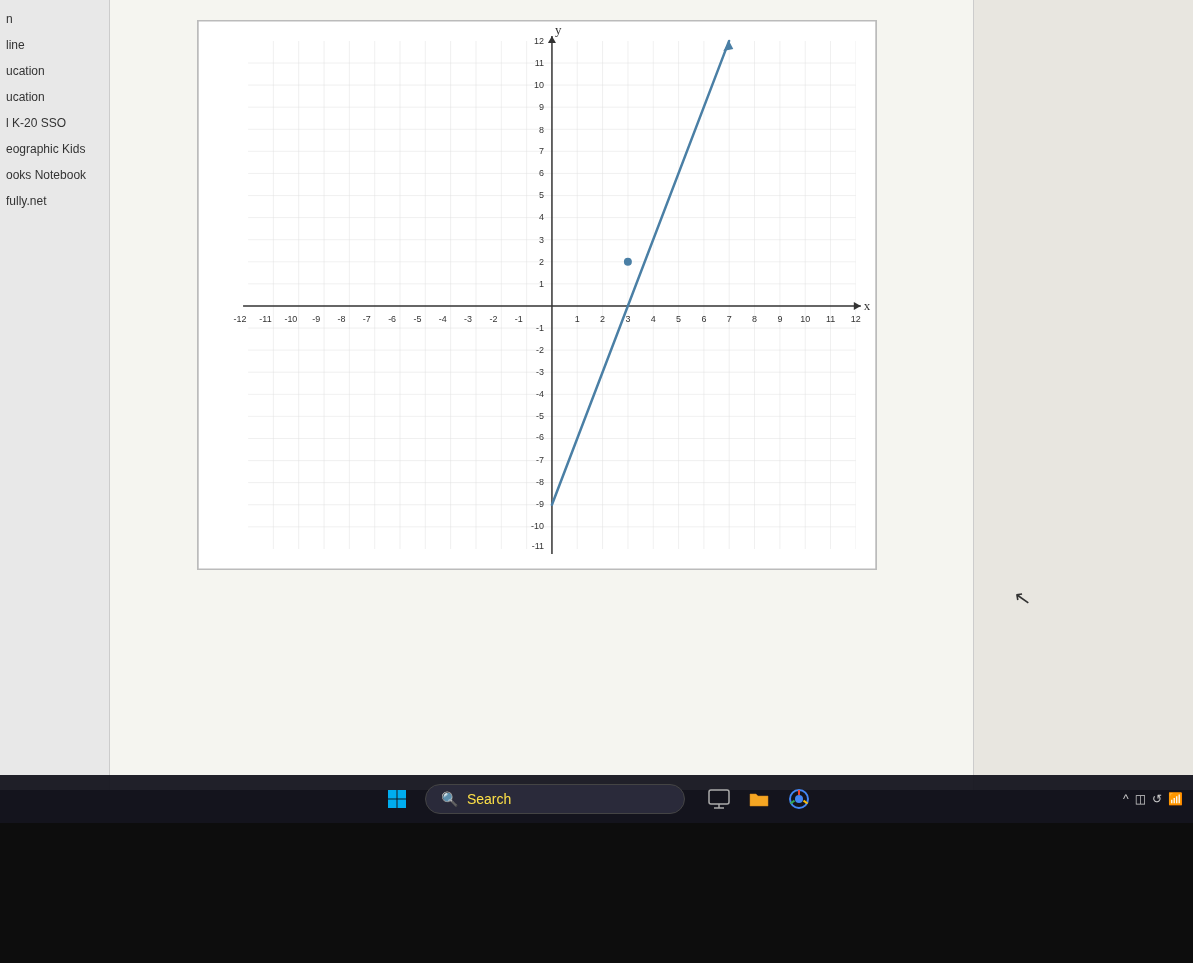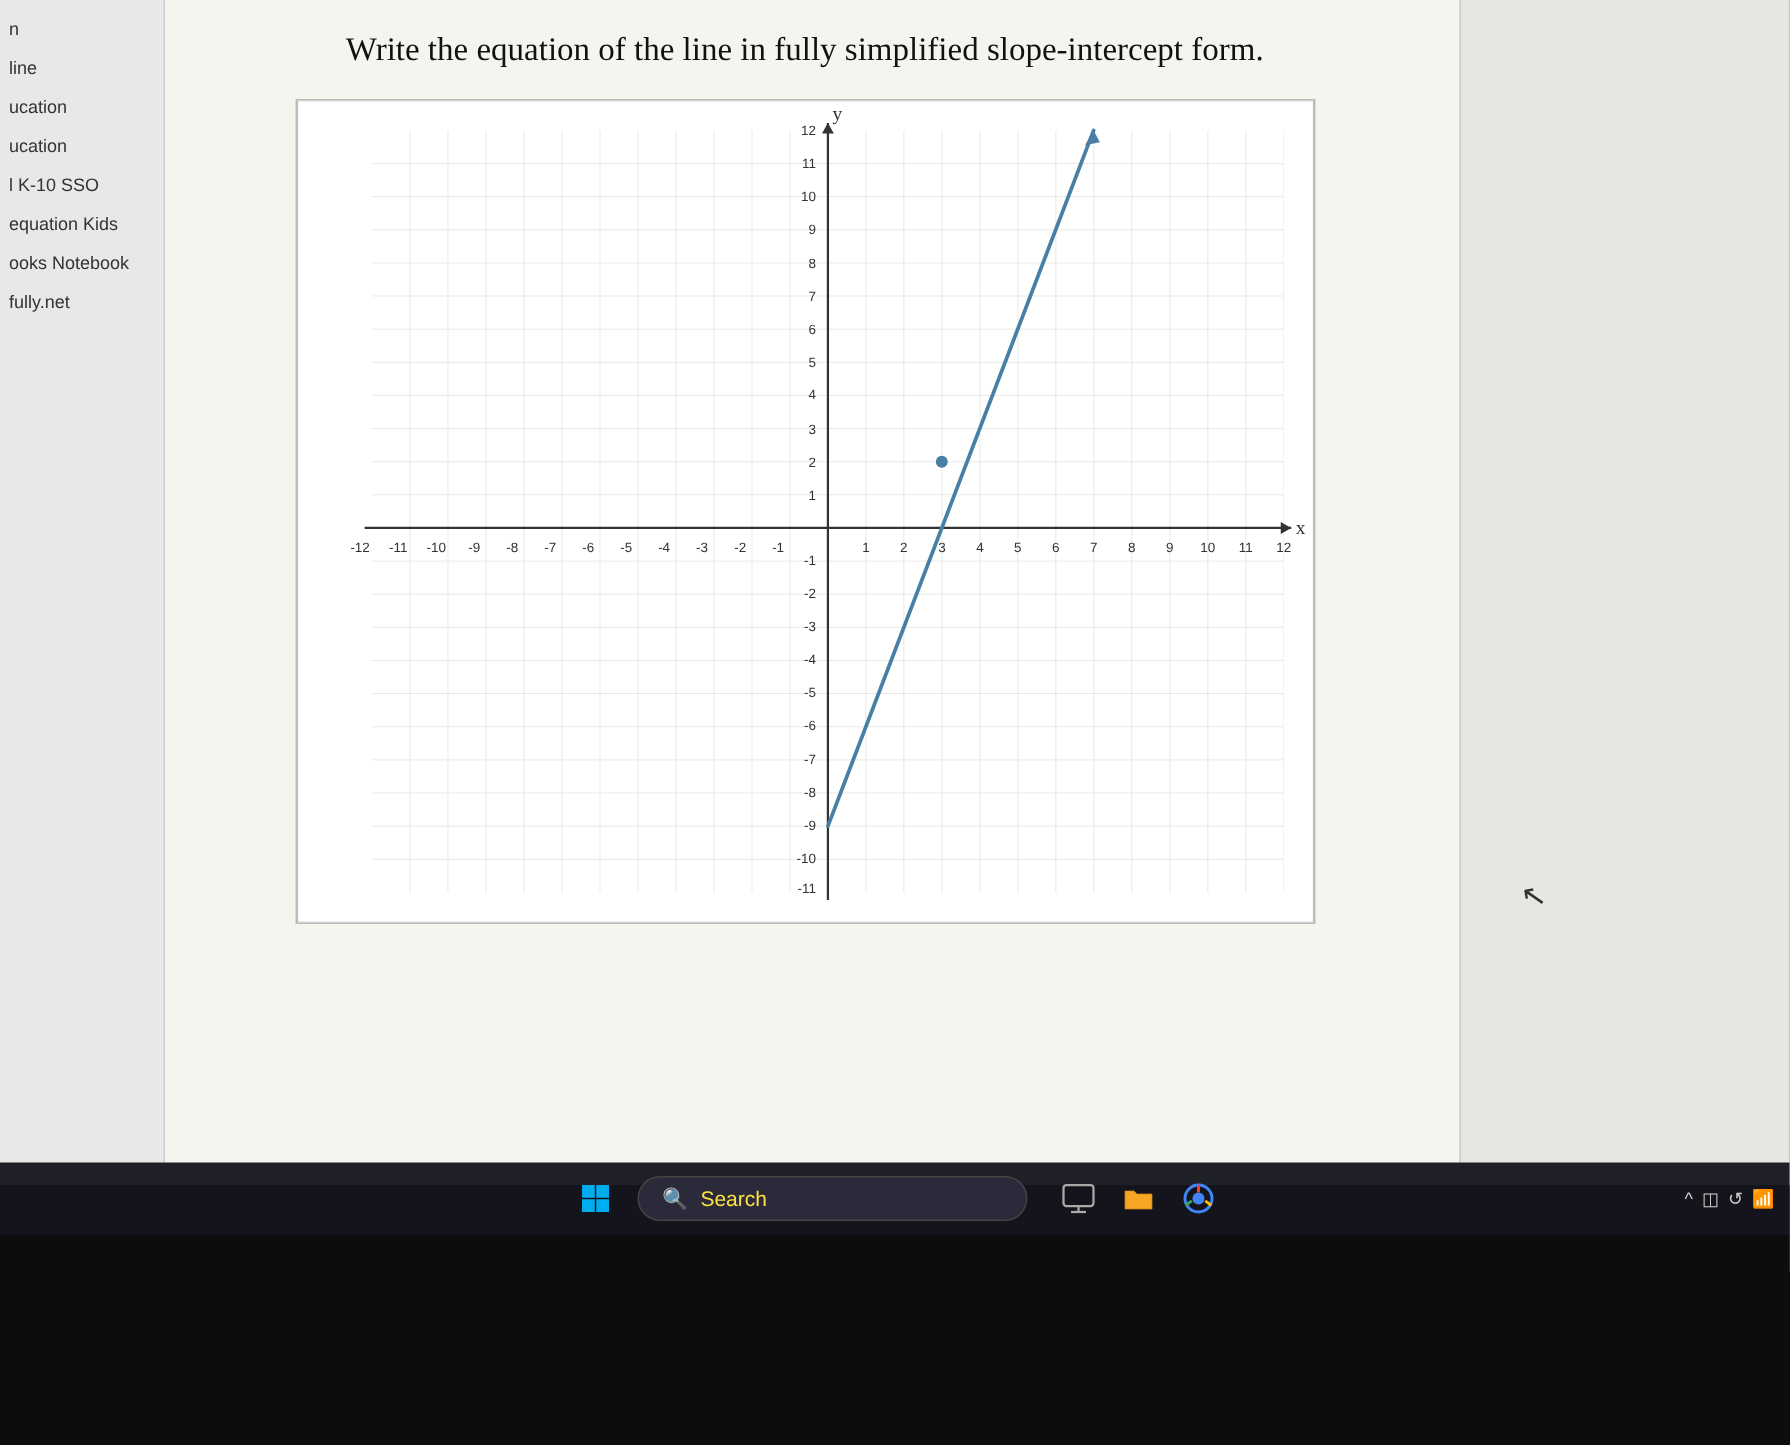--- a/index.html
+++ b/index.html
@@ -194,28 +194,27 @@
 </head>
 <body>
 
 <div class="screen">
 
   <div class="sidebar">
     <div class="sidebar-item">n</div>
     <div class="sidebar-item">line</div>
     <div class="sidebar-item">ucation</div>
     <div class="sidebar-item">ucation</div>
-    <div class="sidebar-item">l K-10 SSO</div>
-    <div class="sidebar-item">equation Kids</div>
+    <div class="sidebar-item">l K-20 SSO</div>
+    <div class="sidebar-item">eographic Kids</div>
     <div class="sidebar-item">ooks Notebook</div>
     <div class="sidebar-item">fully.net</div>
   </div>
 
   <div class="main-content">
-    <div class="page-title">Write the equation of the line in fully simplified slope-intercept form.</div>
 
     <div class="graph-container">
       <svg class="graph-canvas" viewBox="0 0 680 550" xmlns="http://www.w3.org/2000/svg">
 
         <rect width="680" height="550" fill="white" stroke="#bbb"></rect>
 
         <defs>
           <clipPath id="graphClip">
             <rect x="50" y="20" width="610" height="510"></rect>
           </clipPath>

